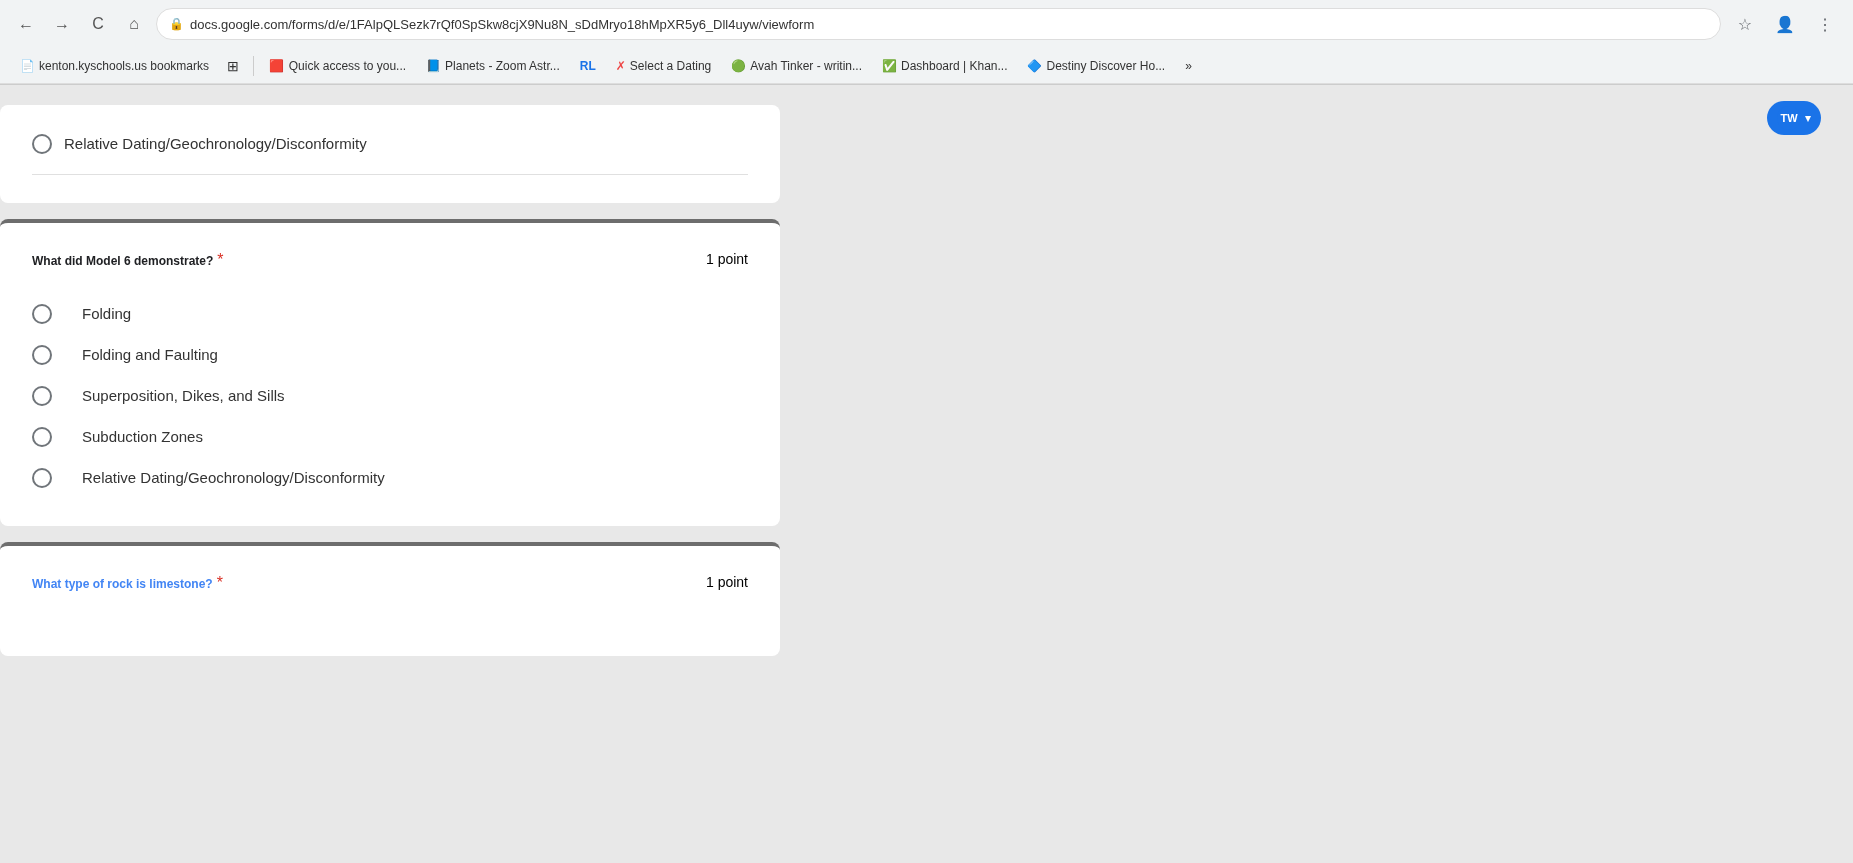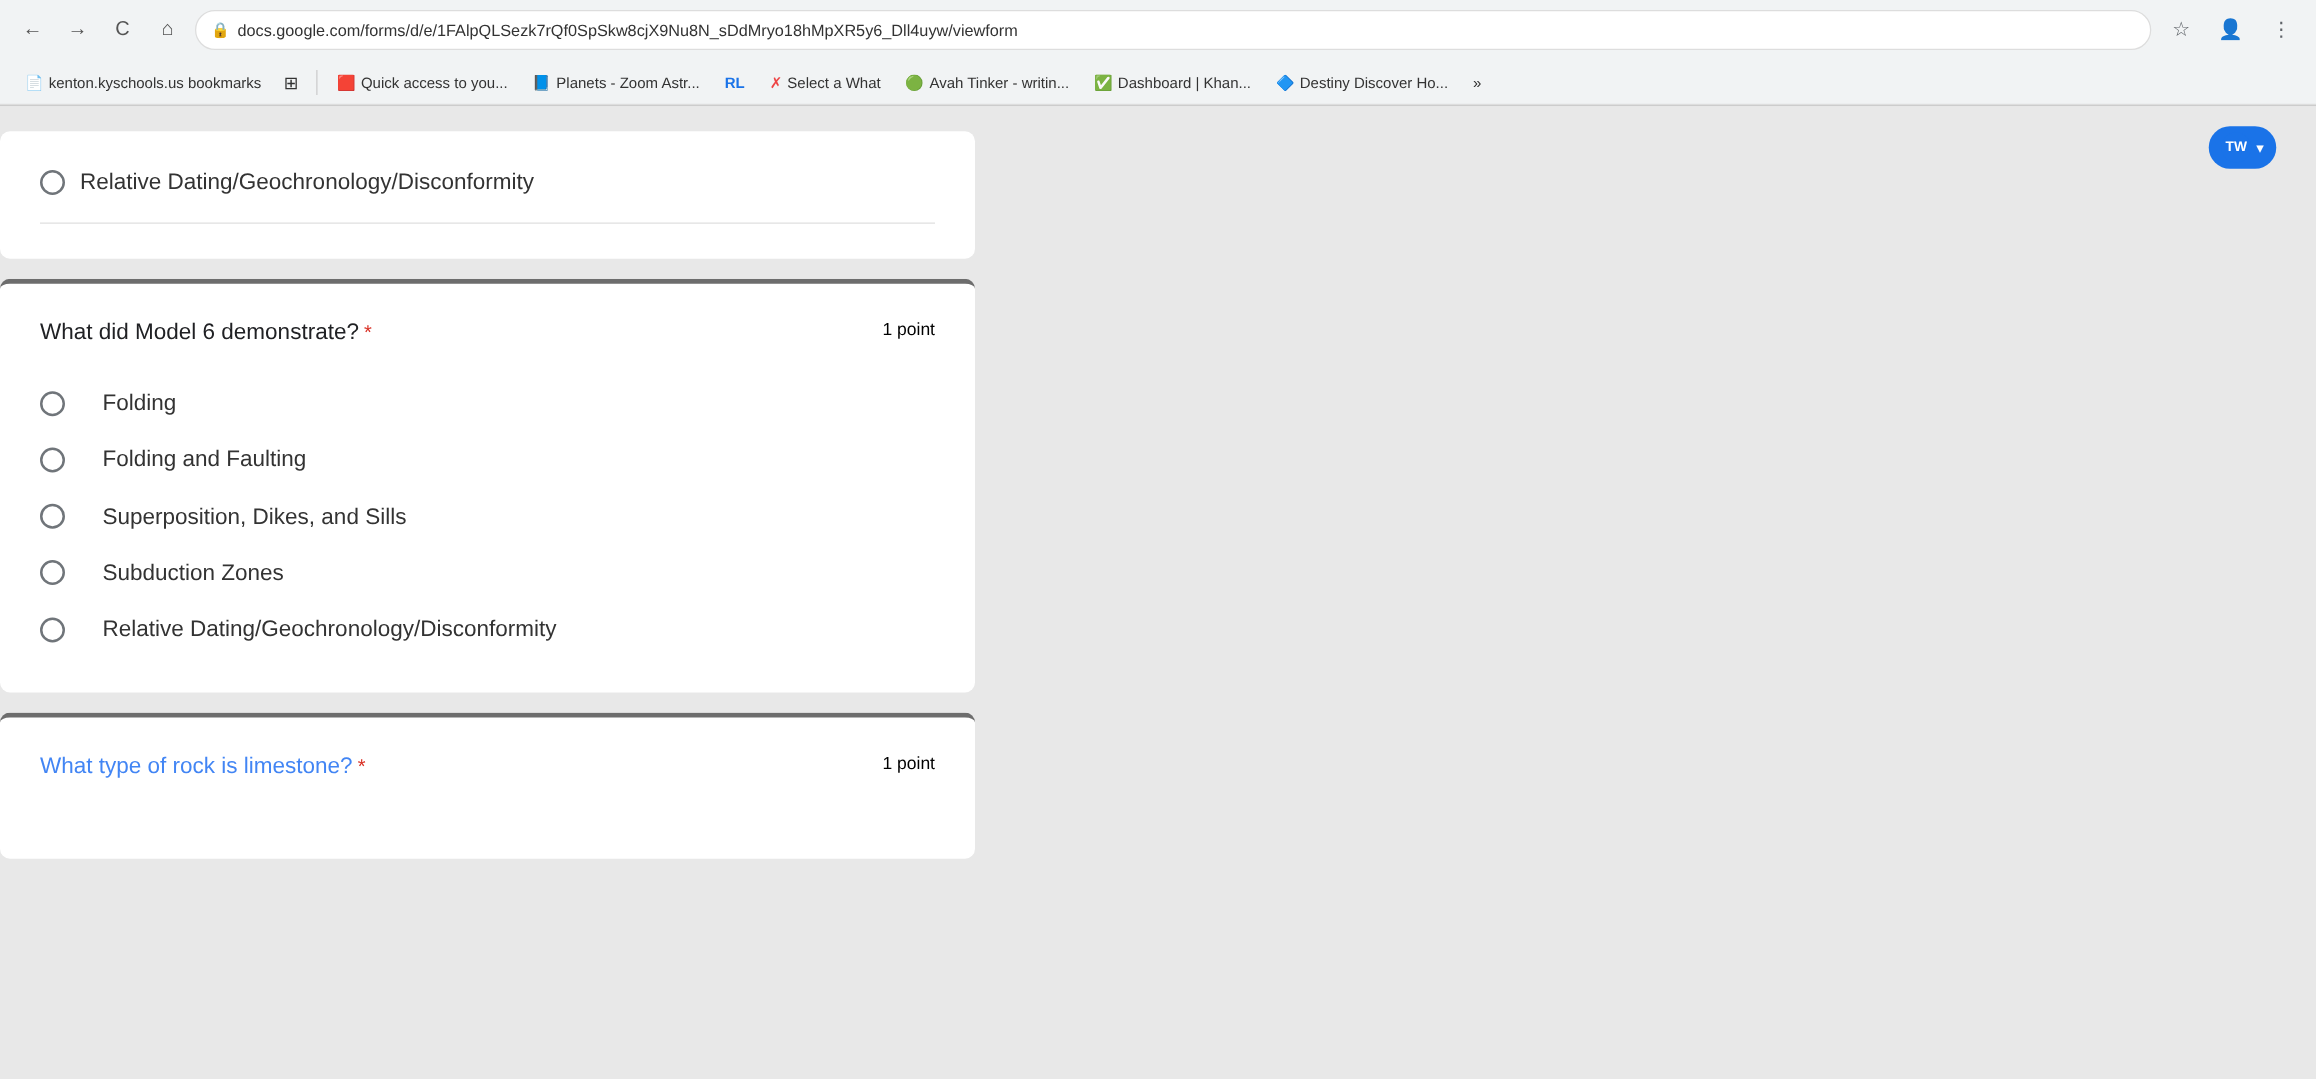--- a/index.html
+++ b/index.html
@@ -172,23 +172,23 @@
 
     
     .question-header {
       display: flex;
       justify-content: space-between;
       align-items: flex-start;
       margin-bottom: 24px;
     }
 
     .question-text {
-      font-size: 18px;
+      font-size: 12px;
       color: #202124;
-      font-weight: 400;
+      font-weight: 700;
     }
 
     .required-star {
       color: #d93025;
       margin-left: 4px;
     }
 
     .point-value {
       font-size: 14px;
       color: #000000;
@@ -205,21 +205,21 @@
 
     .option-item {
       display: flex;
       align-items: center;
       gap: 30px;
       padding: 10px 0;
       cursor: pointer;
     }
 
     .option-label {
-      font-size: 18px;
+      font-size: 15px;
       color: #333;
       line-height: 1.4;
     }
 
     
     .avatar-btn {
       background: #1a73e8;
       border-radius: 20px;
       color: white;
       font-size: 12px;
@@ -267,21 +267,21 @@
     </div>
     <div class="bookmark-item">
       <span class="bookmark-icon">📘</span>
       <span>Planets - Zoom Astr...</span>
     </div>
     <div class="bookmark-item">
       <span style="font-weight:bold;color:#1a73e8;">RL</span>
     </div>
     <div class="bookmark-item">
       <span class="bookmark-icon" style="color:#e44;">✗</span>
-      <span>Select a What</span>
+      <span>Select a Dating</span>
     </div>
     <div class="bookmark-item">
       <span class="bookmark-icon">🟢</span>
       <span>Avah Tinker - writin...</span>
     </div>
     <div class="bookmark-item">
       <span class="bookmark-icon">✅</span>
       <span>Dashboard | Khan...</span>
     </div>
     <div class="bookmark-item">

